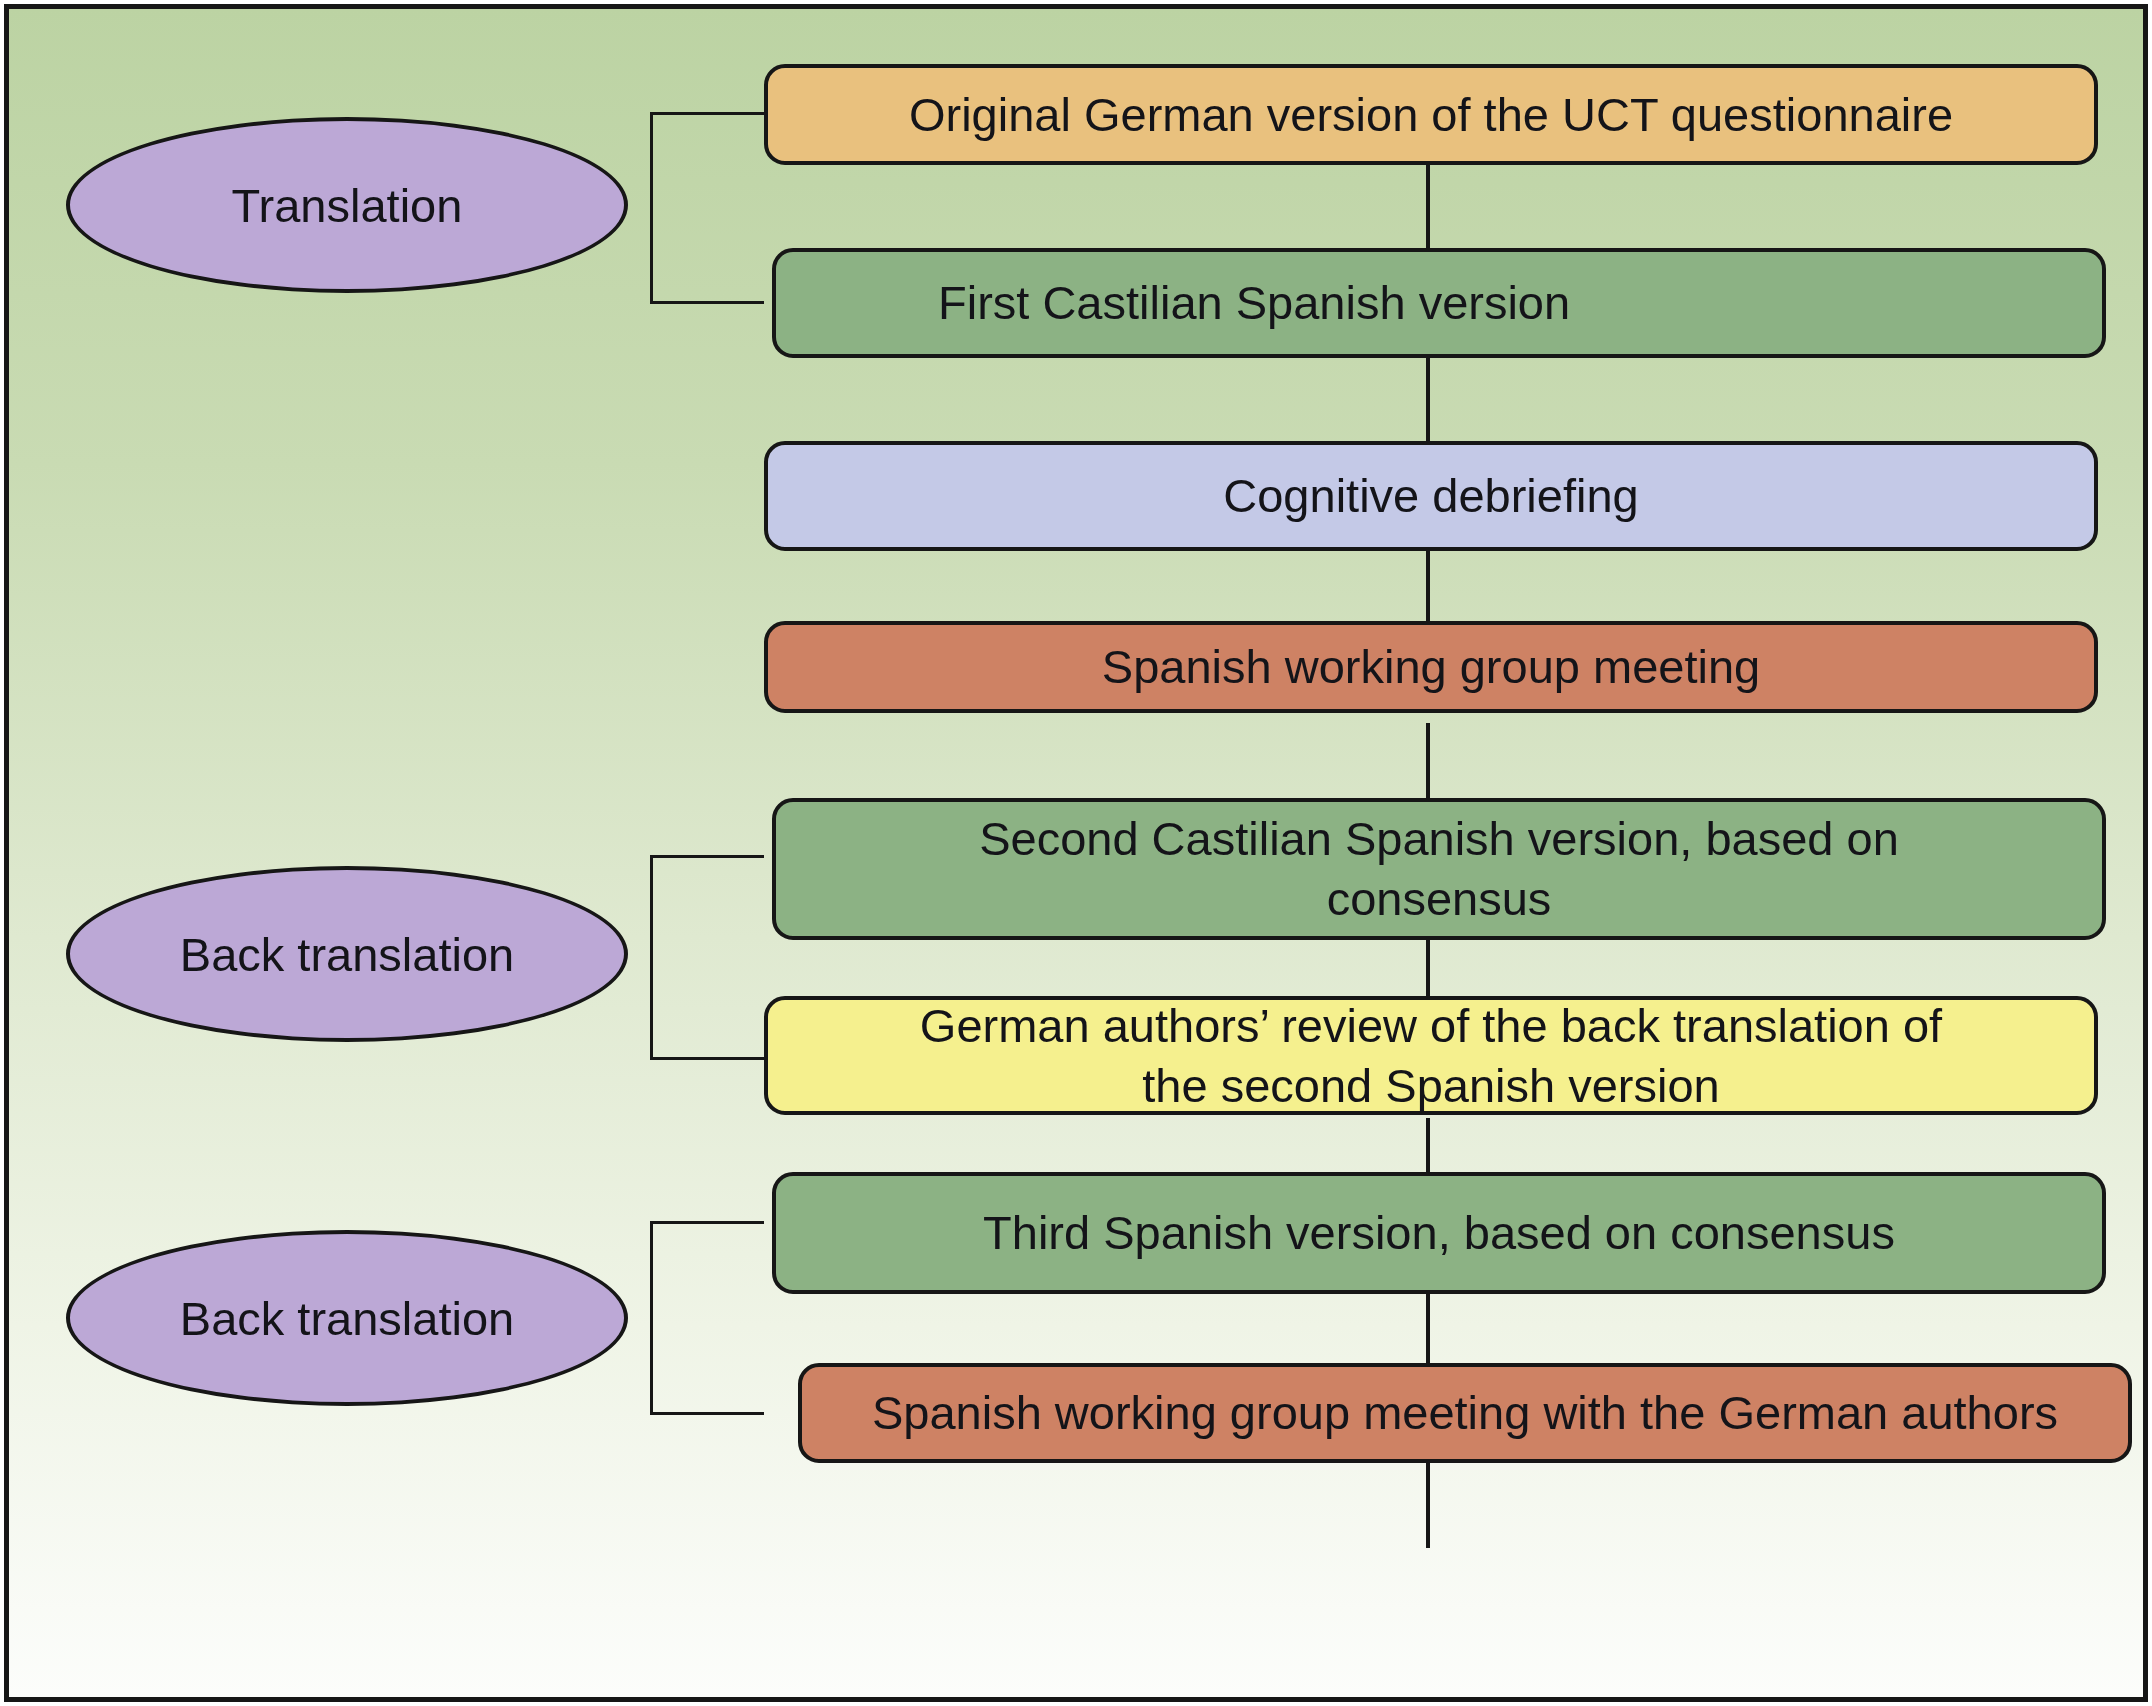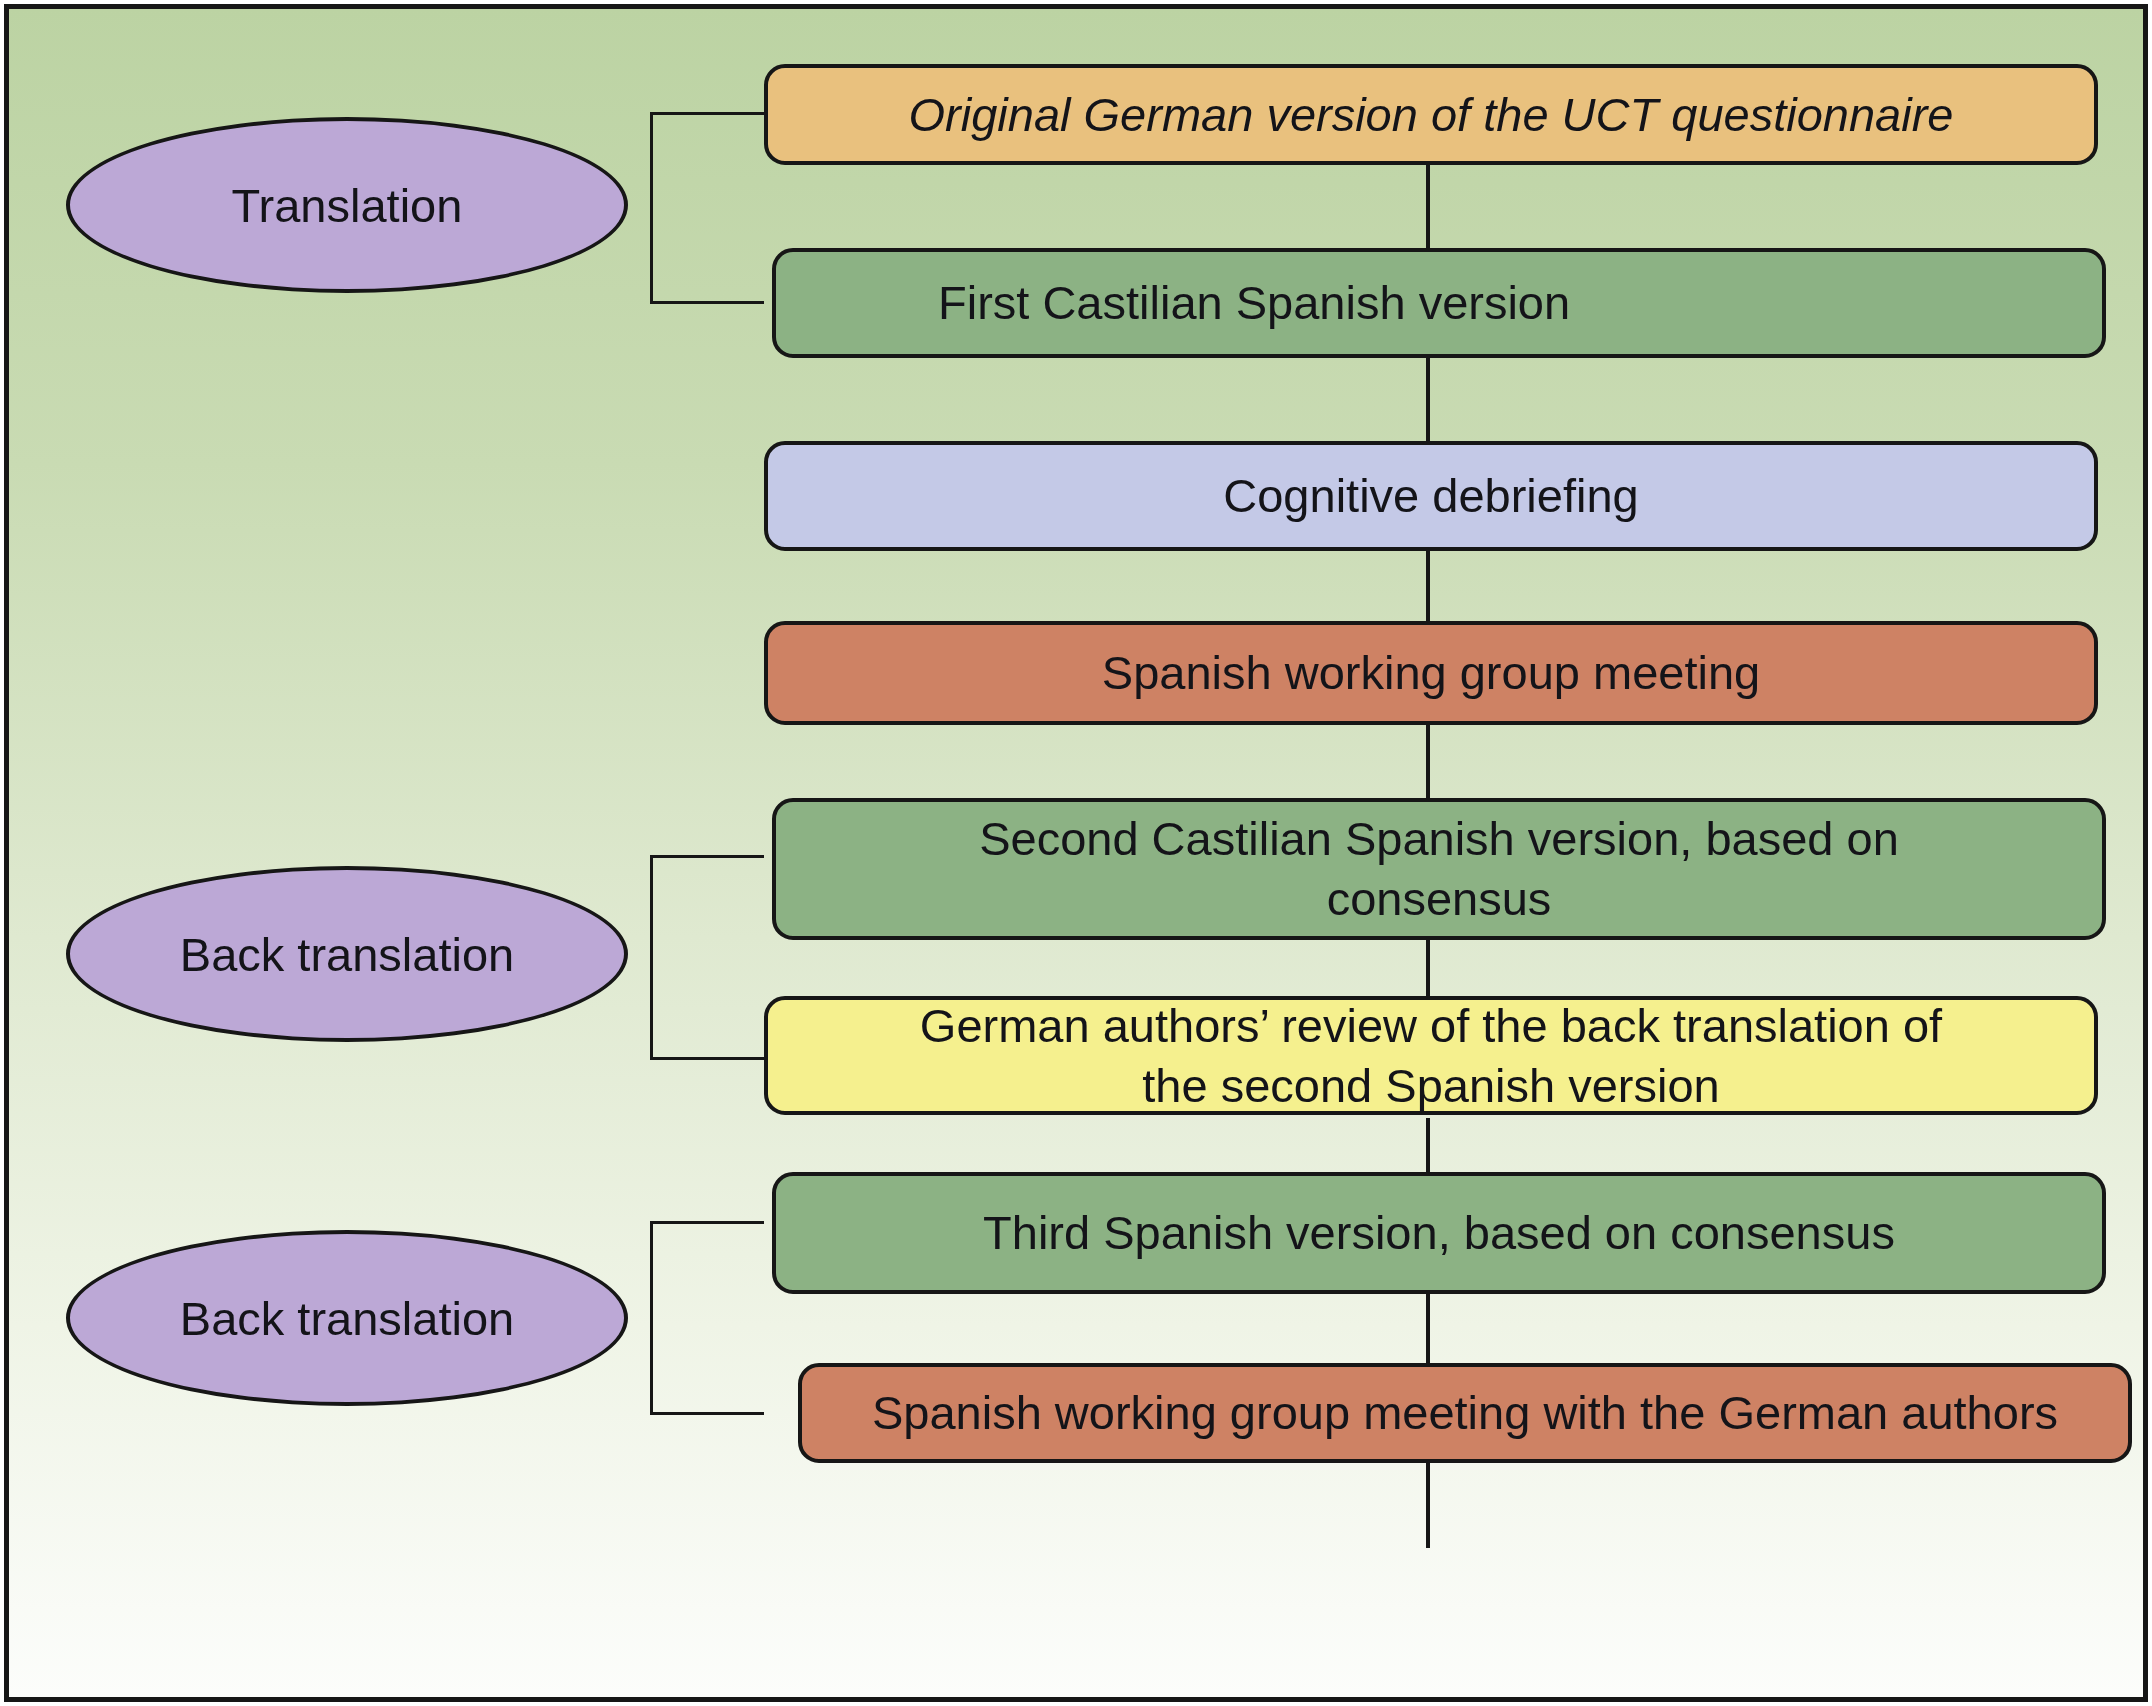--- a/index.html
+++ b/index.html
@@ -37,24 +37,24 @@
     text-align: center;
     font-size: 47px;
     line-height: 60px;
     white-space: nowrap;
   }
   .box[data-color="tan"]        { background: var(--box-tan, #e9c17e); }
   .box[data-color="green"]      { background: var(--box-green, #8cb284); margin-left: 8px; }
   .box[data-color="lavender"]   { background: var(--box-lavender, #c4c9e7); }
   .box[data-color="terracotta"] { background: var(--box-terracotta, #ce8264); }
   .box[data-color="yellow"]     { background: var(--box-yellow, #f5f08e); }
-  .b1 { top: 64px;   height: 101px; font-style: italic; }
+  .b1 { top: 64px;   height: 101px; }
   .b2 { top: 248px;  height: 110px; align-items: flex-start; padding-left: 162px; text-align: left; }
   .b3 { top: 441px;  height: 110px; }
-  .b4 { top: 621px;  height: 104px; }
+  .b4 { top: 621px;  height: 92px; }
   .b5 { top: 798px;  height: 142px; }
   .b6 { top: 996px; height: 119px; }
   .b7 { top: 1172px; height: 122px; }
   .b8 { top: 1363px; height: 100px; margin-left: 34px; }
   .b9 { top: 1545px; height: 98px; }
   .ellipse {
     position: absolute;
     left: 66px;
     width: 562px;
     height: 176px;

